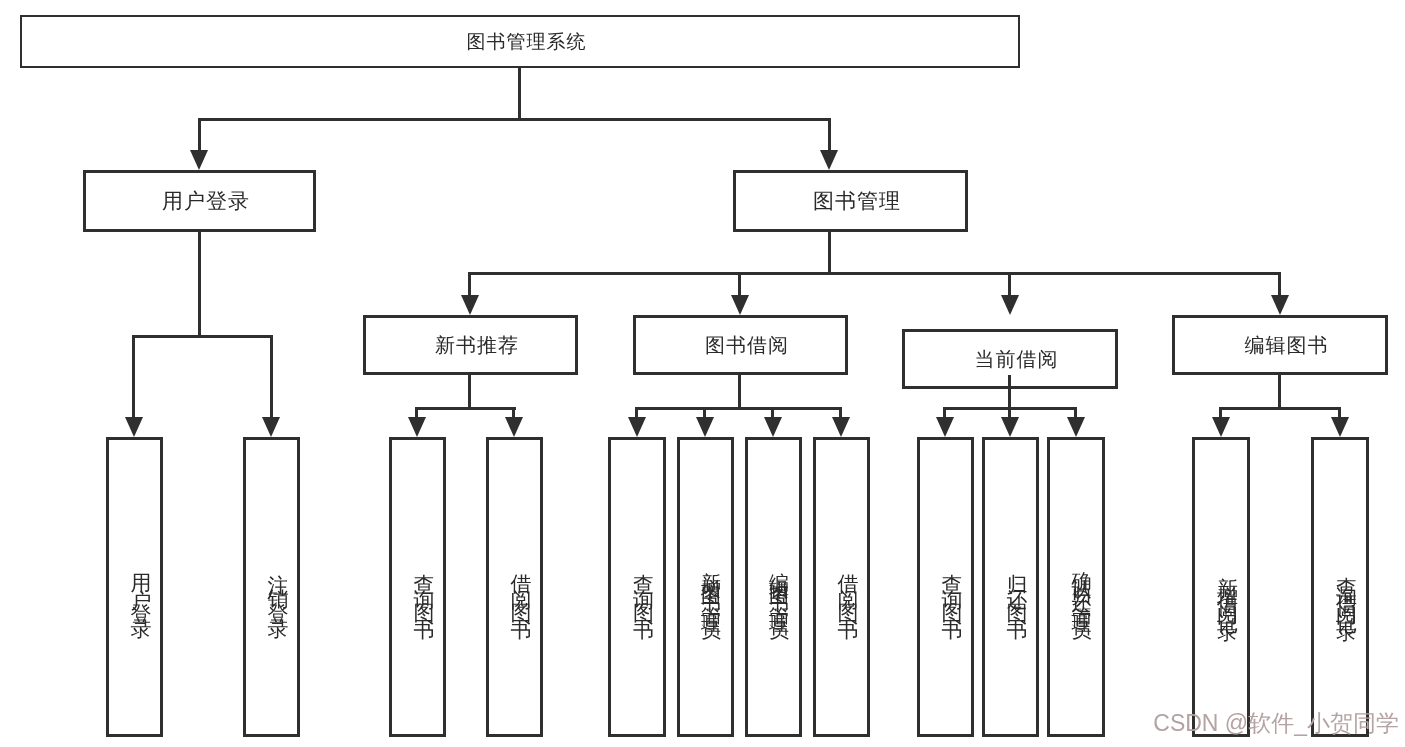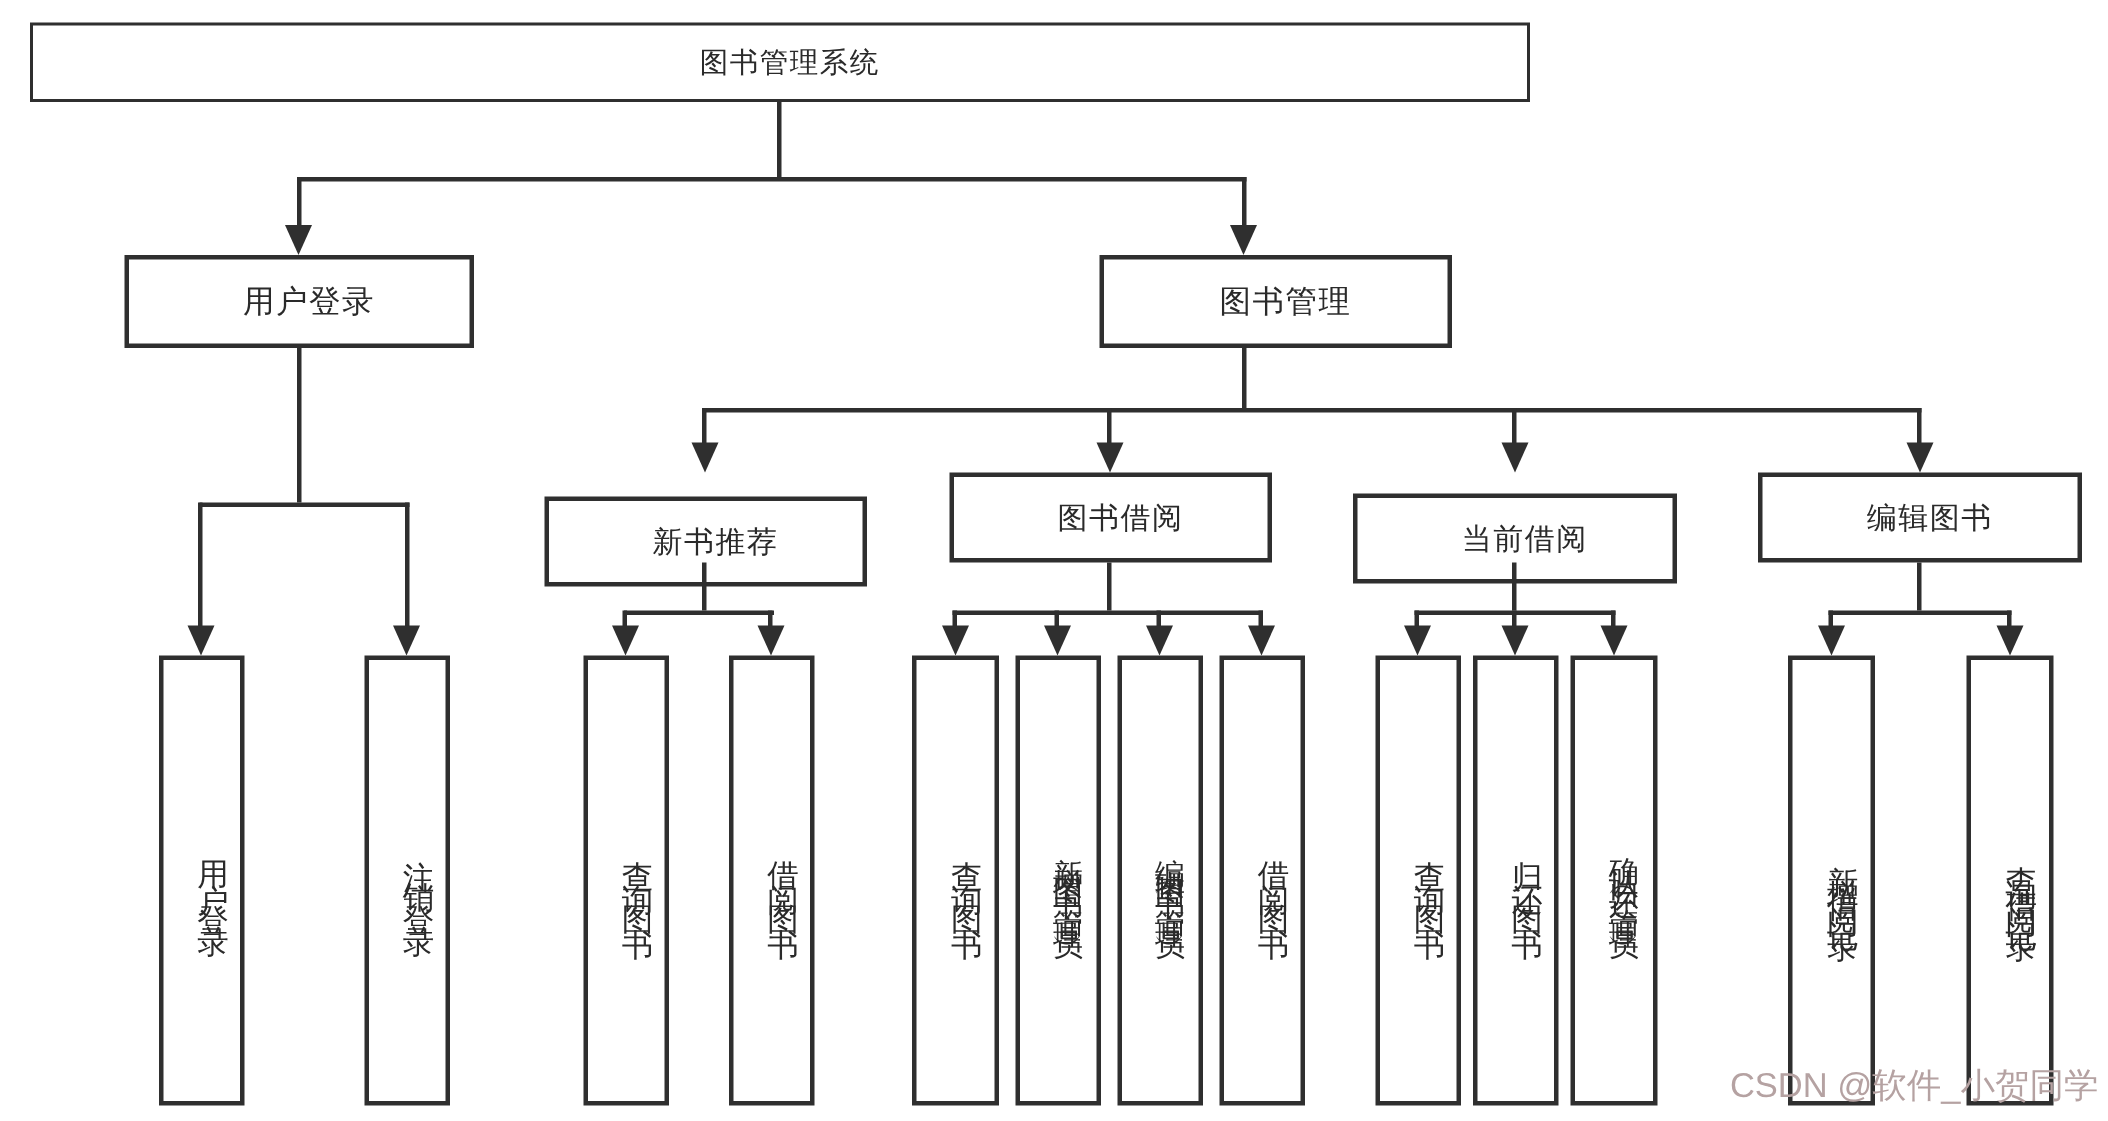--- a/index.html
+++ b/index.html
@@ -59,21 +59,21 @@
 </head>
 <body>
 
 <div class="canvas">
 
   <div class="box root" style="left:20px;top:15px;width:1000px;height:53px;">图书管理系统</div>
 
   <div class="box lvl1" style="left:83px;top:170px;width:233px;height:62px;">用户登录</div>
   <div class="box lvl1" style="left:733px;top:170px;width:235px;height:62px;">图书管理</div>
 
-  <div class="box lvl2" style="left:363px;top:315px;width:215px;height:60px;margin-top:16px;">新书推荐</div>
+  <div class="box lvl2" style="left:363px;top:315px;width:215px;height:60px;">新书推荐</div>
   <div class="box lvl2" style="left:633px;top:315px;width:215px;height:60px;font-family:Liberation Serif, serif;">图书借阅</div>
   <div class="box lvl2" style="left:902px;top:329px;width:216px;height:60px;">当前借阅</div>
   <div class="box lvl2" style="left:1172px;top:315px;width:216px;height:60px;">编辑图书</div>
 
   <div class="box leaf v4" style="left:106px;width:57px;">用户登录</div>
   <div class="box leaf v4" style="left:243px;width:57px;">注销登录</div>
 
   <div class="box leaf v4" style="left:389px;width:57px;">查询图书</div>
   <div class="box leaf v4" style="left:486px;width:57px;">借阅图书</div>
 

